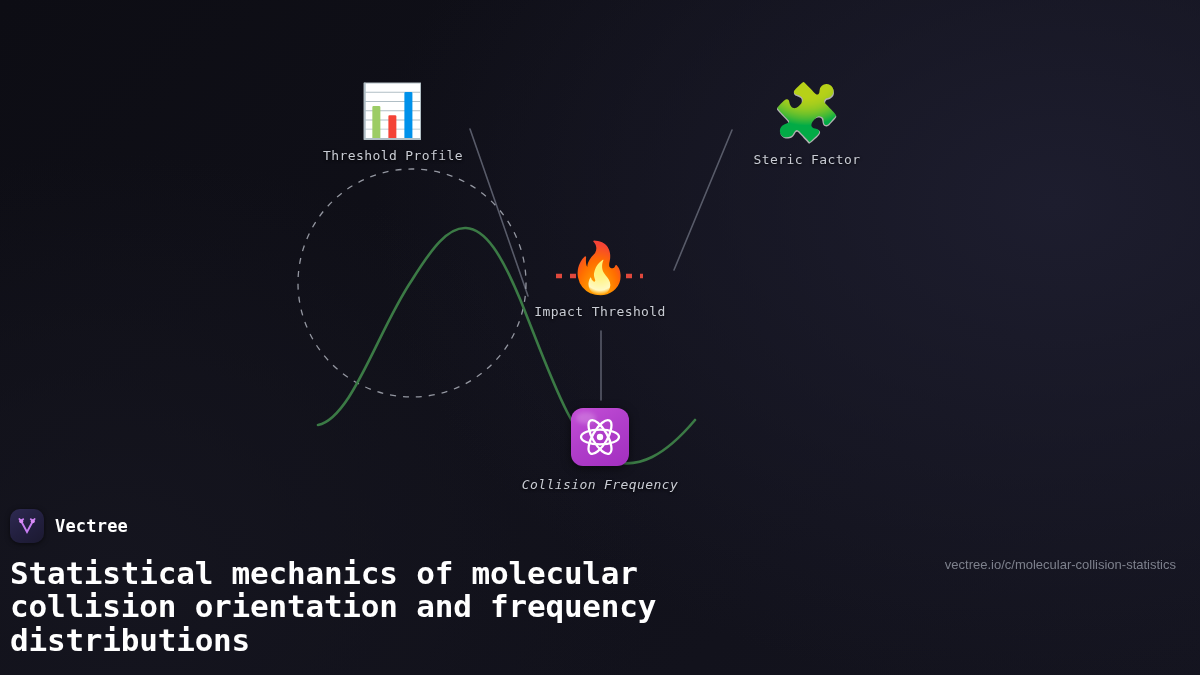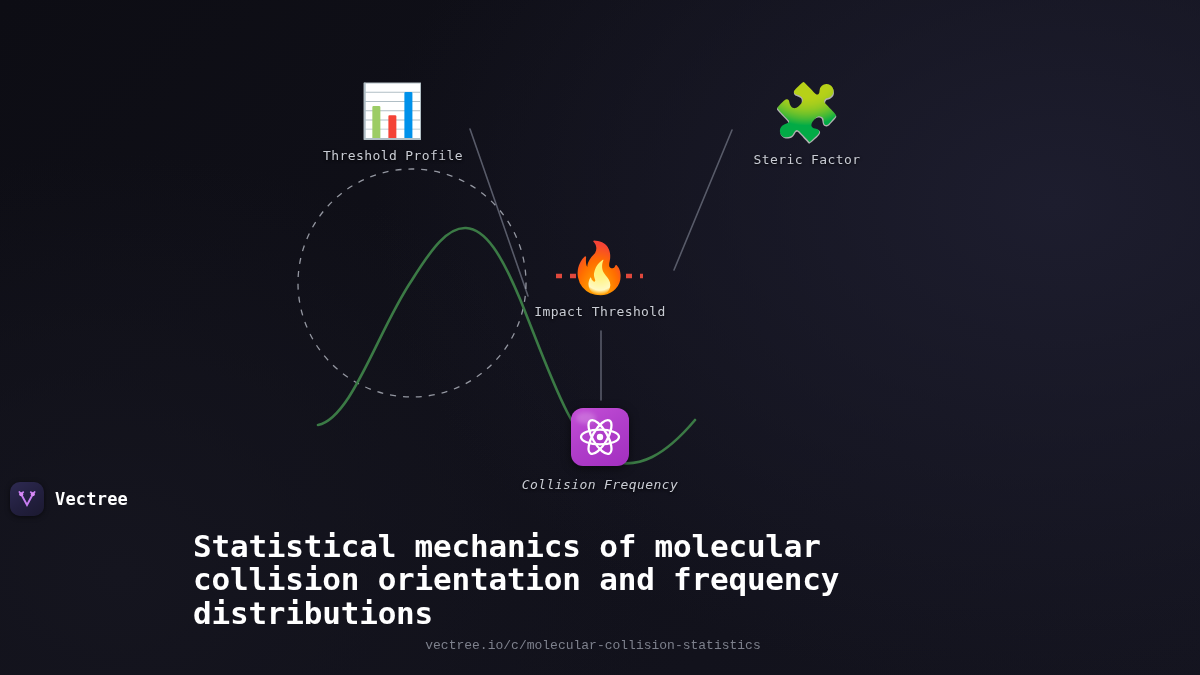--- a/index.html
+++ b/index.html
@@ -106,36 +106,35 @@
   #brand-name {
     font-family:"DejaVu Sans Mono", monospace;
     font-weight:bold;
     font-size:17px;
     color:#ffffff;
     letter-spacing:.2px;
   }
 
   #headline-row {
     display:flex;
-    align-items:center;
+    align-items:flex-start;
     justify-content:space-between;
-    gap:8px;
-    flex-direction:column;
+    gap:24px;
   }
   #headline {
     font-family:"DejaVu Sans Mono", monospace;
     font-weight:bold;
     font-size:31px;
     line-height:1.08;
     color:#ffffff;
     letter-spacing:-0.2px;
     max-width:800px;
   }
   #page-url {
-    font-family:Liberation Mono, monospace;
+    font-family:Liberation Sans, sans-serif;
     font-size:13px;
     color:#7d808c;
     white-space:nowrap;
     padding-bottom:4px;
   }
 </style>
 </head>
 <body>
 
 <div id="stage">

